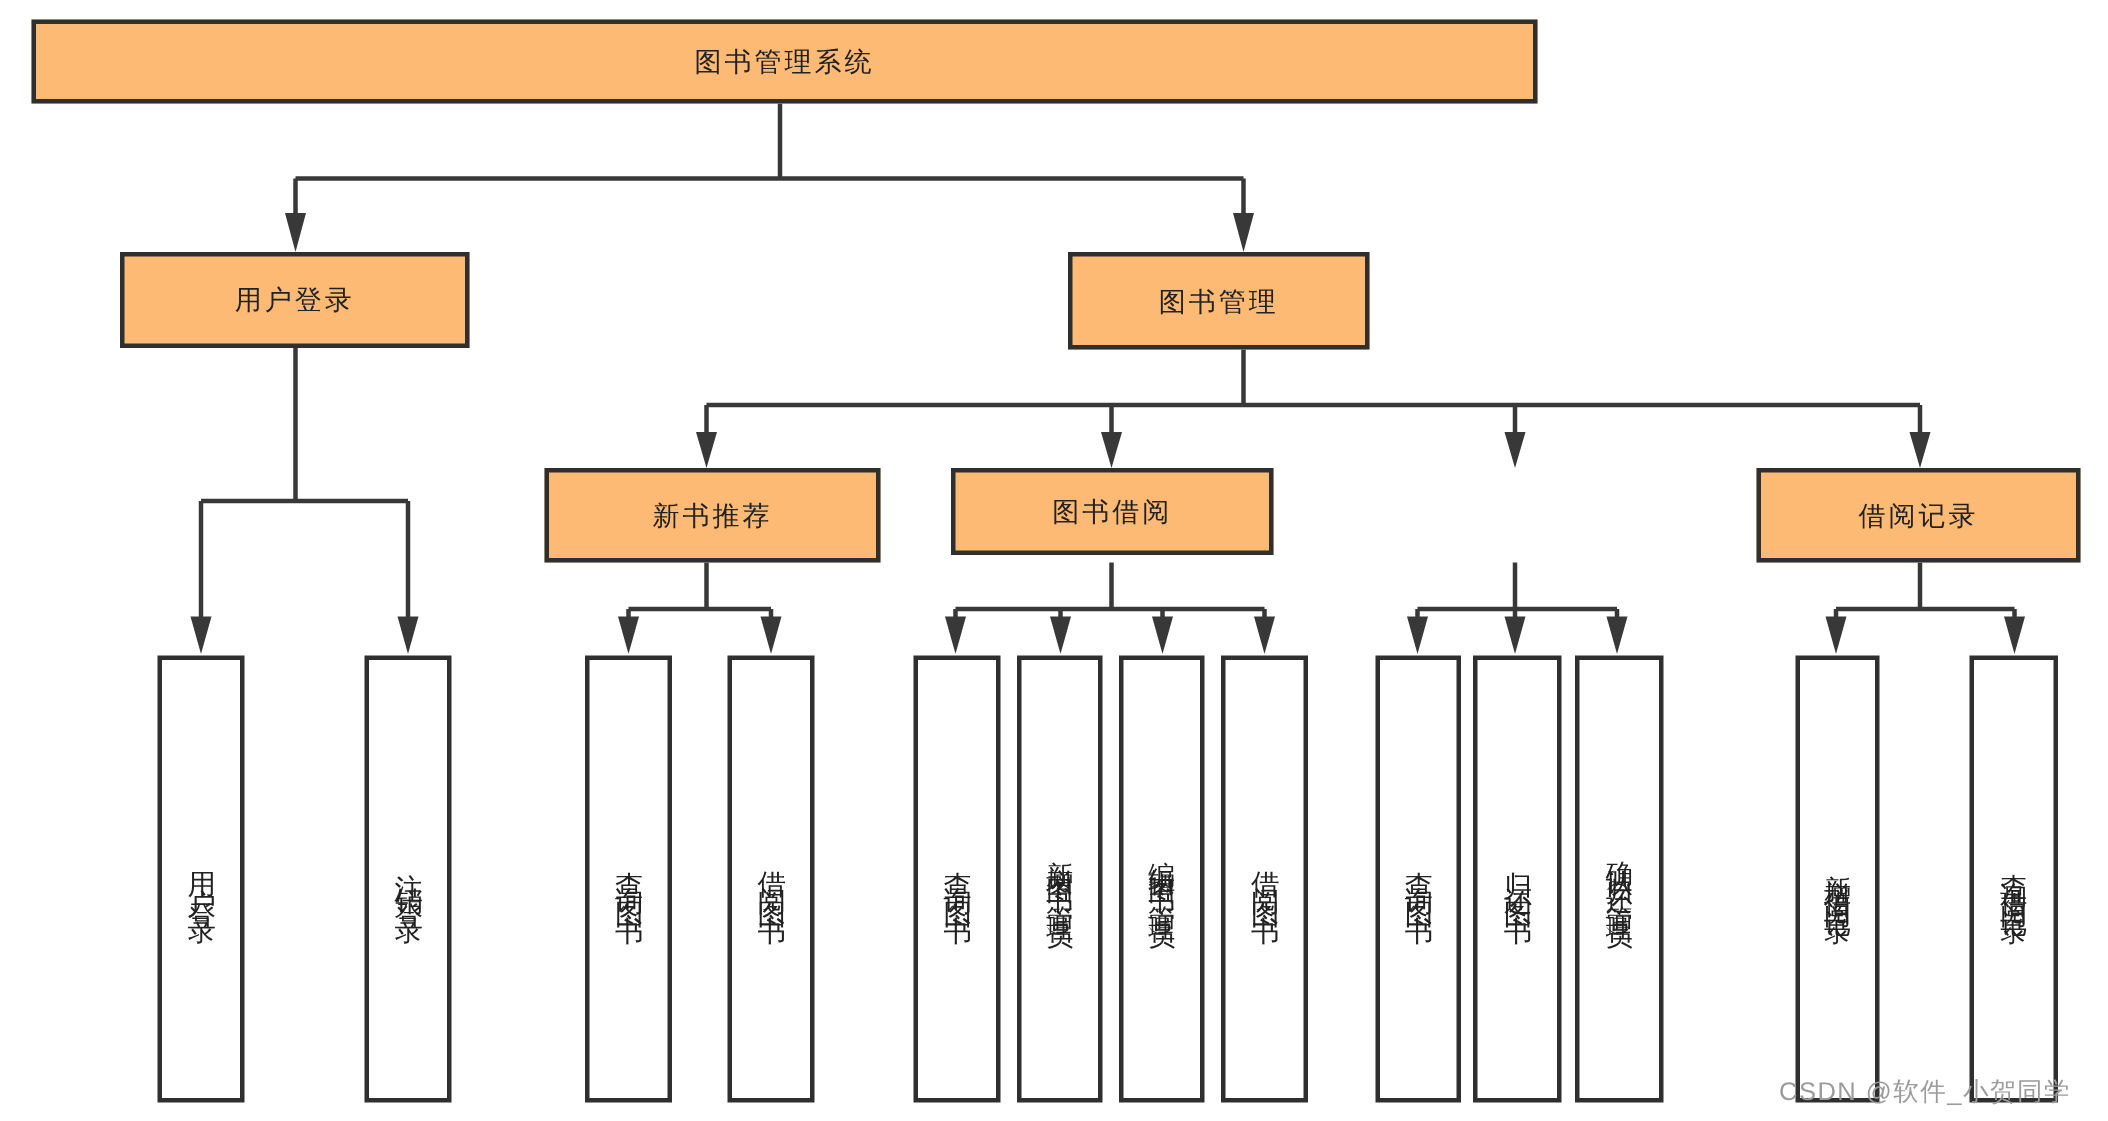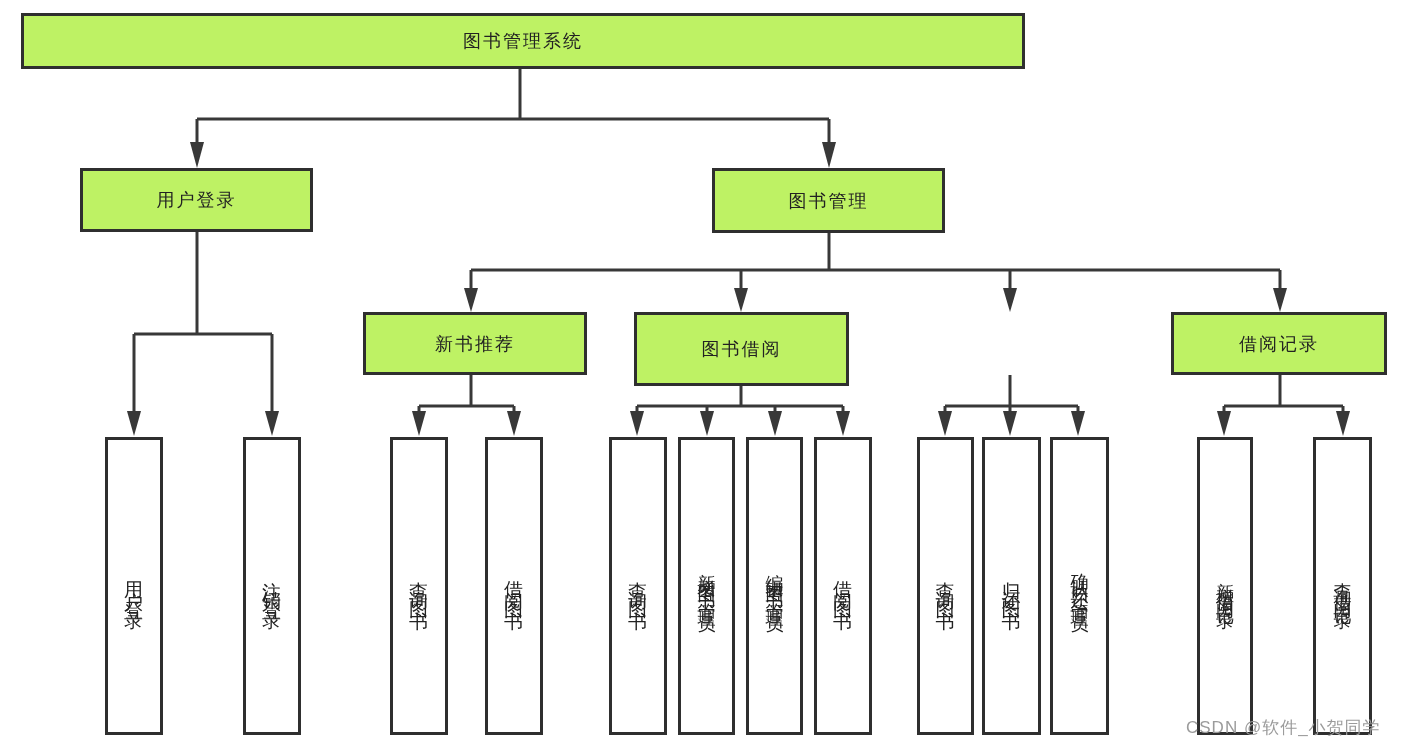--- a/index.html
+++ b/index.html
@@ -7,21 +7,21 @@
     position:relative;
     width:1405px;height:747px;
     background:#ffffff;
     font-family:"Liberation Sans","DejaVu Sans",sans-serif;
     overflow:hidden;
   }
   #wires{position:absolute;left:0;top:0;width:1405px;height:747px;}
   .hbox{
     position:absolute;
     box-sizing:border-box;
-    background:#bef264;
+    background:#fdba74;
     border:3px solid #2f2f2f;
     display:flex;align-items:center;justify-content:center;
     font-size:18px;color:#222222;letter-spacing:2px;
     white-space:nowrap;
   }
   .vbox{
     position:absolute;
     box-sizing:border-box;
     background:#ffffff;
     border:3px solid #2f2f2f;
@@ -112,24 +112,24 @@
       <polygon points="1003,411 1017,411 1010,436"></polygon>
       <polygon points="1071,411 1085,411 1078,436"></polygon>
       <polygon points="1217,411 1231,411 1224,436"></polygon>
       <polygon points="1336,411 1350,411 1343,436"></polygon>
     </g>
   </svg>
 
   <div class="hbox" style="left:21px;top:13px;width:1004px;height:56px;">图书管理系统</div>
 
   <div class="hbox" style="left:80px;top:168px;width:233px;height:64px;">用户登录</div>
-  <div class="hbox" style="left:712px;top:168px;width:233px;height:65px;">图书管理</div>
+  <div class="hbox" style="left:712px;top:168px;width:201px;height:65px;">图书管理</div>
 
   <div class="hbox" style="left:363px;top:312px;width:224px;height:63px;">新书推荐</div>
-  <div class="hbox" style="left:634px;top:312px;width:215px;height:74px;">图书借阅</div>
+  <div class="hbox" style="left:634px;top:312px;width:215px;height:58px;">图书借阅</div>
   <div class="hbox" style="left:1171px;top:312px;width:216px;height:63px;">借阅记录</div>
 
   <div class="vbox" style="left:105px;top:437px;width:58px;height:298px;">用户登录</div>
   <div class="vbox" style="left:243px;top:437px;width:58px;height:298px;">注销登录</div>
 
   <div class="vbox" style="left:390px;top:437px;width:58px;height:298px;">查询图书</div>
   <div class="vbox" style="left:485px;top:437px;width:58px;height:298px;">借阅图书</div>
 
   <div class="vbox" style="left:609px;top:437px;width:58px;height:298px;">查询图书</div>
   <div class="vbox tight" style="left:678px;top:437px;width:57px;height:298px;">新增图书（管理员）</div>

